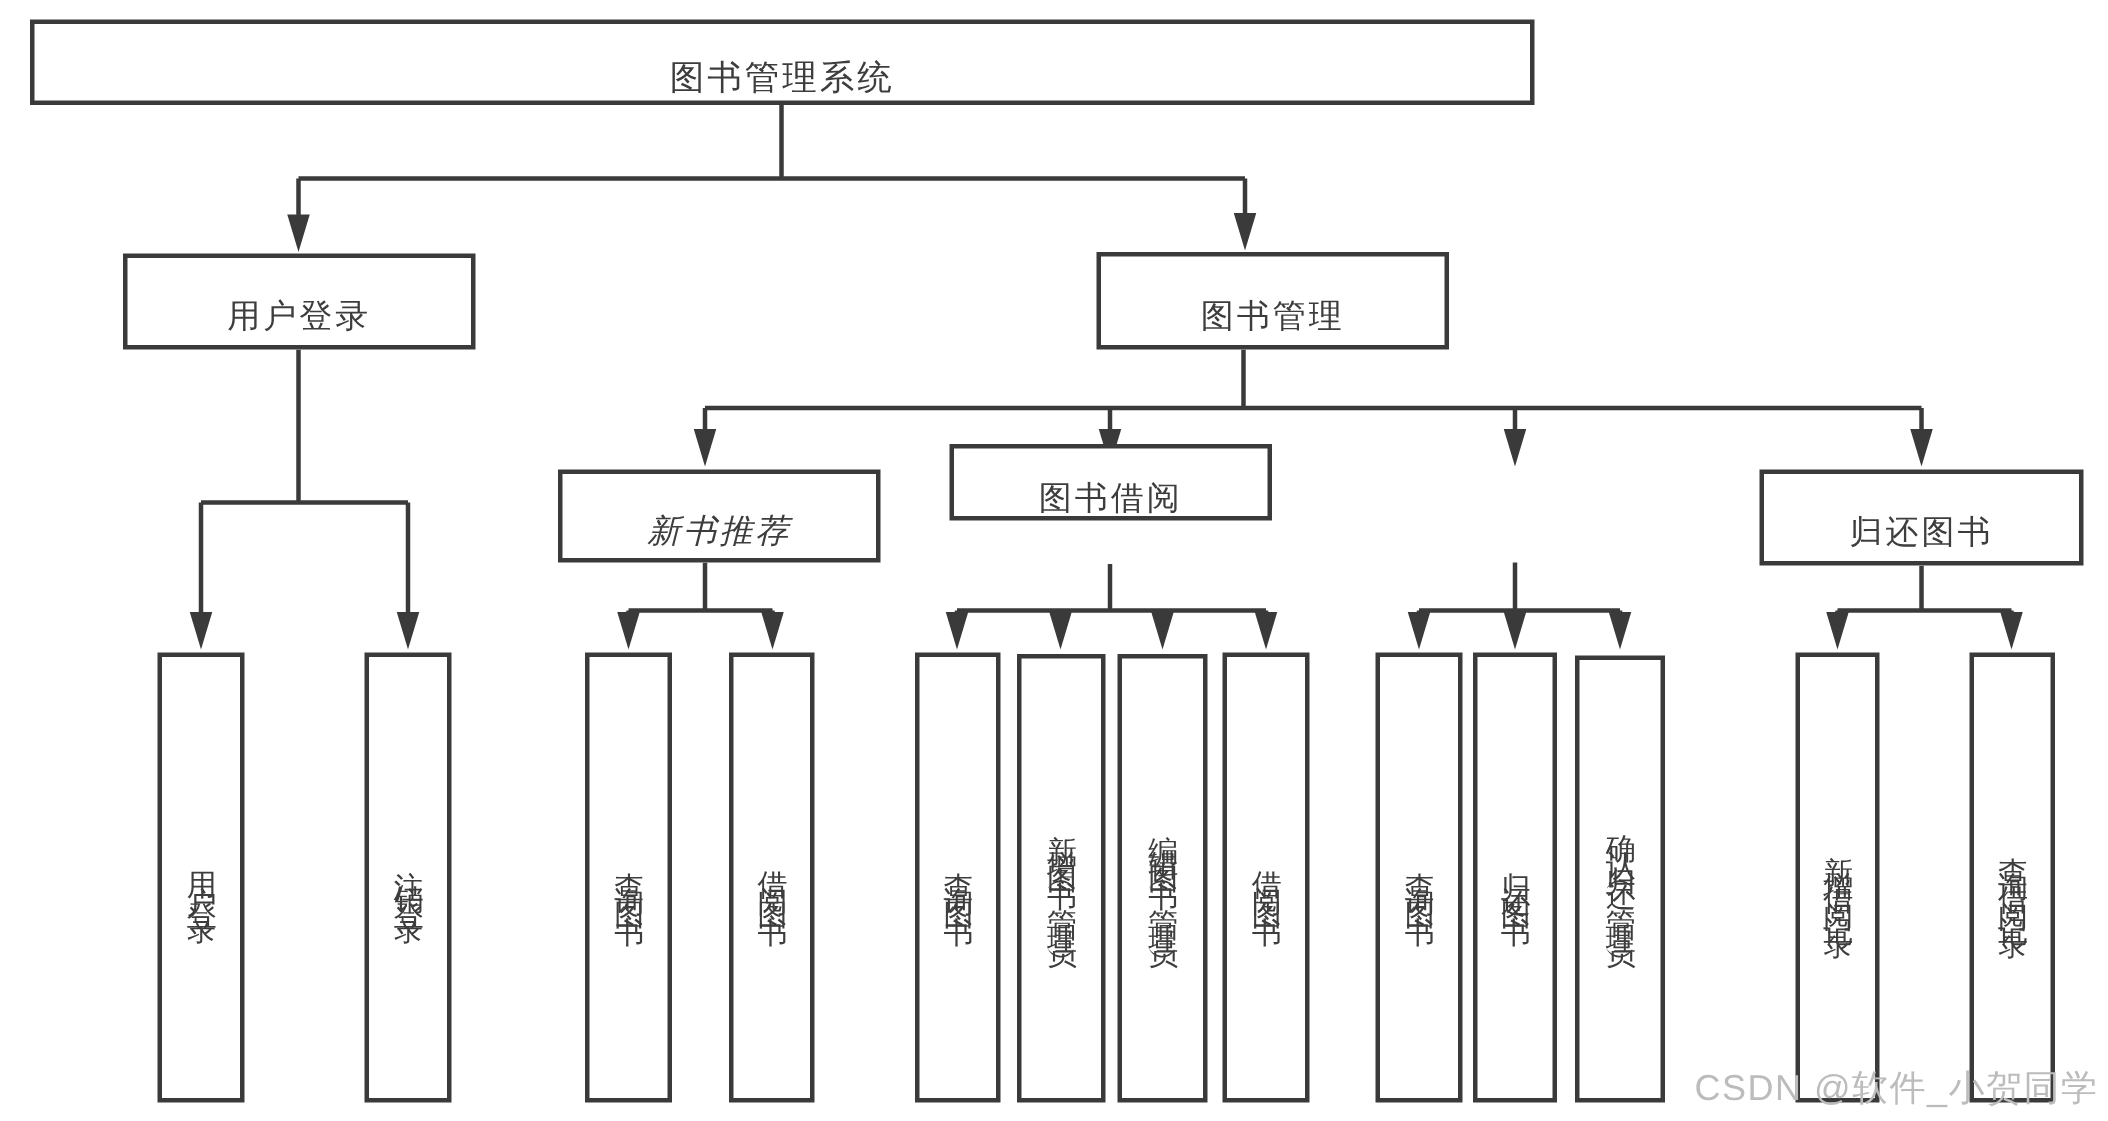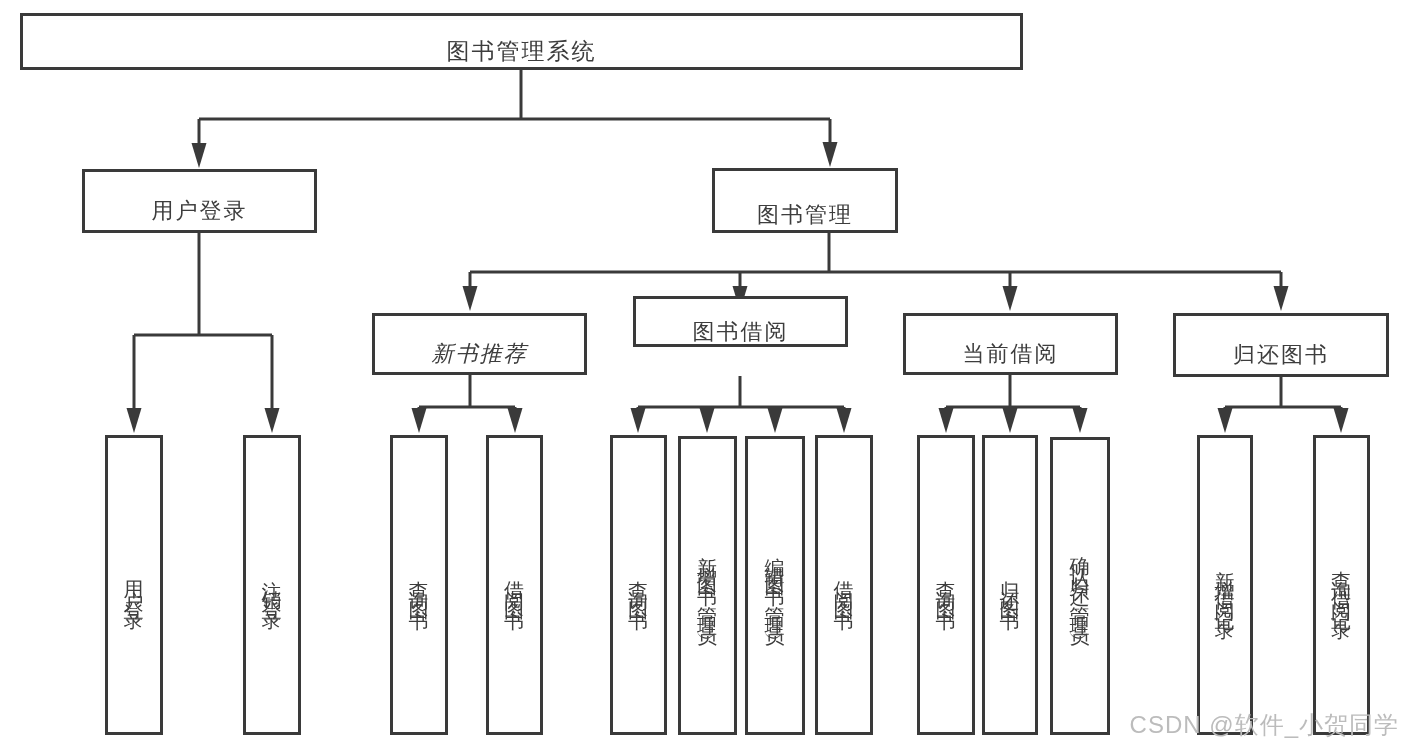--- a/index.html
+++ b/index.html
@@ -129,33 +129,30 @@
     </g>
   </svg>
 
   <div class="node root-node" style="left:20px; top:13px; width:1003px; height:57px;">
     <span class="h-label">图书管理系统</span>
   </div>
 
   <div class="node" style="left:82px; top:169px; width:235px; height:64px;">
     <span class="h-label">用户登录</span>
   </div>
-  <div class="node" style="left:712px; top:168px; width:186px; height:65px;align-items:flex-end;">
+  <div class="node" style="left:731px; top:168px; width:235px; height:65px;">
     <span class="h-label">图书管理</span>
   </div>
 
   <div class="node" style="left:372px; top:313px; width:215px; height:62px;font-style:italic;">
     <span class="h-label">新书推荐</span>
   </div>
   <div class="node" style="left:633px; top:296px; width:215px; height:51px;">
     <span class="h-label">图书借阅</span>
   </div>
-  <div class="node" style="left:903px; top:313px; width:215px; height:62px;">
-    <span class="h-label">当前借阅</span>
-  </div>
   <div class="node" style="left:1173px; top:313px; width:216px; height:64px;">
     <span class="h-label">归还图书</span>
   </div>
 
   <div class="node" style="left:105px; top:435px; width:58px; height:300px;">
     <span class="v-label">用户登录</span>
   </div>
   <div class="node" style="left:243px; top:435px; width:58px; height:300px;">
     <span class="v-label">注销登录</span>
   </div>

